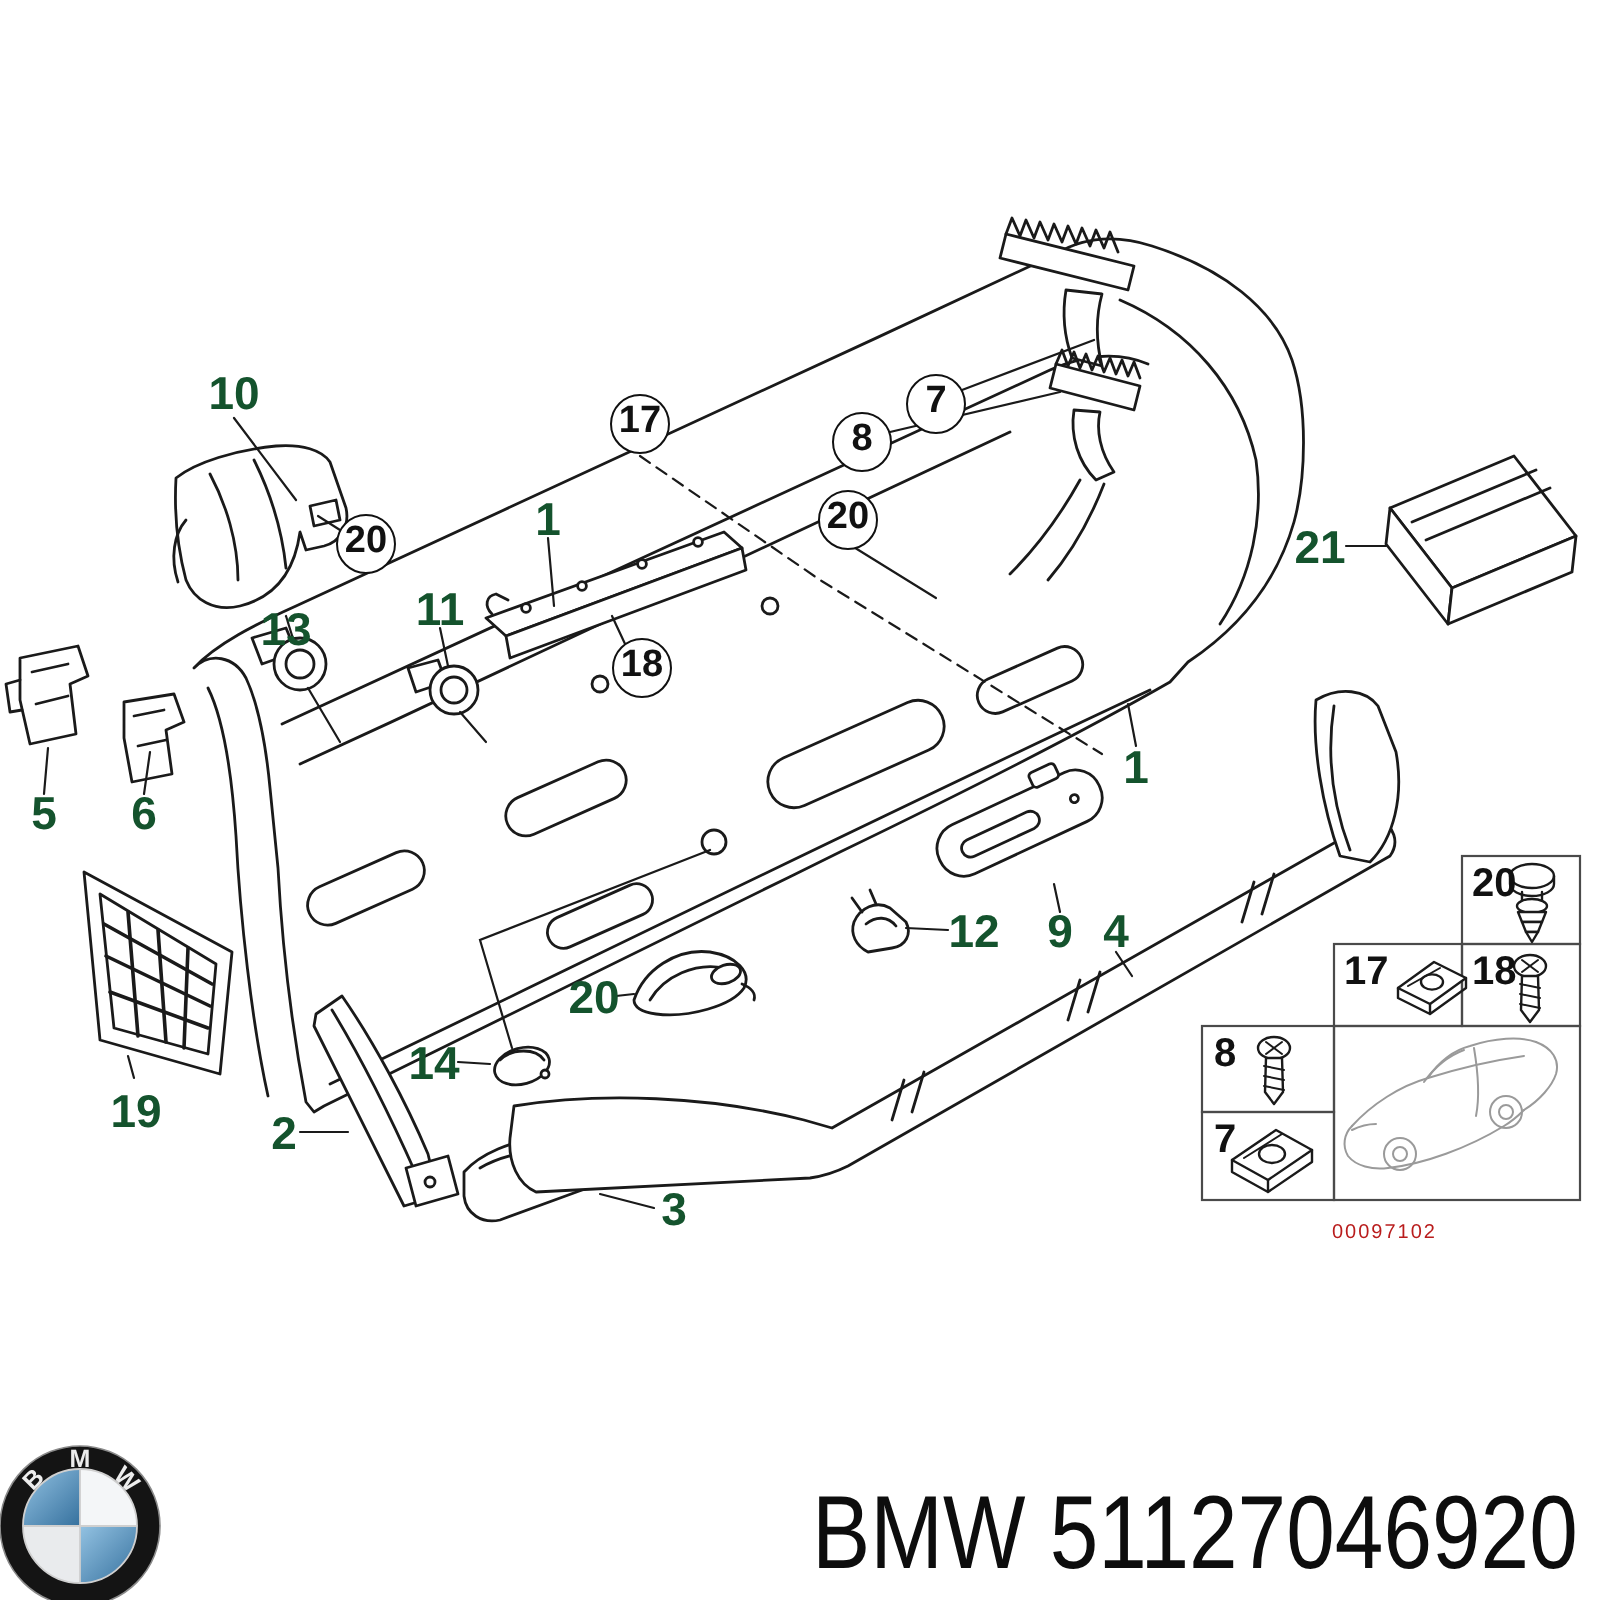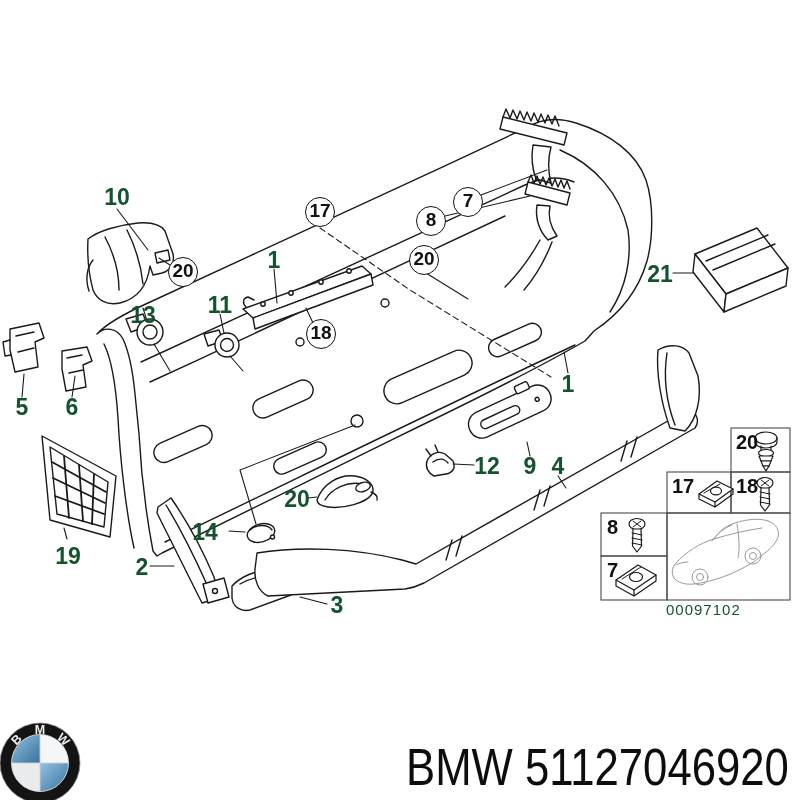--- a/index.html
+++ b/index.html
@@ -5,21 +5,21 @@
   html,body{margin:0;padding:0;background:#ffffff;}
   .page{position:relative;width:800px;height:800px;background:#fff;overflow:hidden;
         font-family:"Liberation Sans",sans-serif;}
   svg.art{position:absolute;left:0;top:0;}
   .co{position:absolute;transform:translate(-50%,-50%);font-weight:bold;font-size:23px;
       color:#14532d;white-space:nowrap;line-height:1;}
   .cc{position:absolute;width:30px;height:30px;margin-left:-15px;margin-top:-15px;
       border:1.8px solid #111;border-radius:50%;box-sizing:border-box;text-align:center;
       line-height:26px;font-weight:bold;font-size:19px;color:#111;background:#fff;}
   .inset-lbl{position:absolute;font-weight:bold;font-size:20px;color:#111;line-height:1;}
-  .code{position:absolute;font-size:15px;letter-spacing:1px;color:#14532d;line-height:1;}
+  .code{position:absolute;font-size:10px;letter-spacing:1px;color:#b91c1c;line-height:1;margin-top:10px;}
   .footer-text{position:absolute;left:406px;top:737px;font-size:52px;color:#0d0d0d;
       transform:scaleX(0.84);transform-origin:left top;white-space:nowrap;letter-spacing:0;}
 </style>
 </head>
 <body>
 
 <div class="page">
 
 <svg class="art" width="800" height="800" viewBox="0 0 800 800">
   <defs>
@@ -286,21 +286,21 @@
 </svg>
 
 <div class="co" style="left:117px;top:197px">10</div>
 <div class="co" style="left:143px;top:315px">13</div>
 <div class="co" style="left:220px;top:305px">11</div>
 <div class="co" style="left:274px;top:260px">1</div>
 <div class="co" style="left:22px;top:407px">5</div>
 <div class="co" style="left:72px;top:407px">6</div>
 <div class="co" style="left:68px;top:556px">19</div>
 <div class="co" style="left:142px;top:567px">2</div>
-<div class="co" style="left:205px;top:532px">14</div>
+<div class="co" style="left:217px;top:532px">14</div>
 <div class="co" style="left:297px;top:499px">20</div>
 <div class="co" style="left:337px;top:605px">3</div>
 <div class="co" style="left:487px;top:466px">12</div>
 <div class="co" style="left:530px;top:466px">9</div>
 <div class="co" style="left:558px;top:466px">4</div>
 <div class="co" style="left:568px;top:384px">1</div>
 <div class="co" style="left:660px;top:274px">21</div>
 
 <div class="cc" style="left:183px;top:272px">20</div>
 <div class="cc" style="left:320px;top:212px">17</div>

